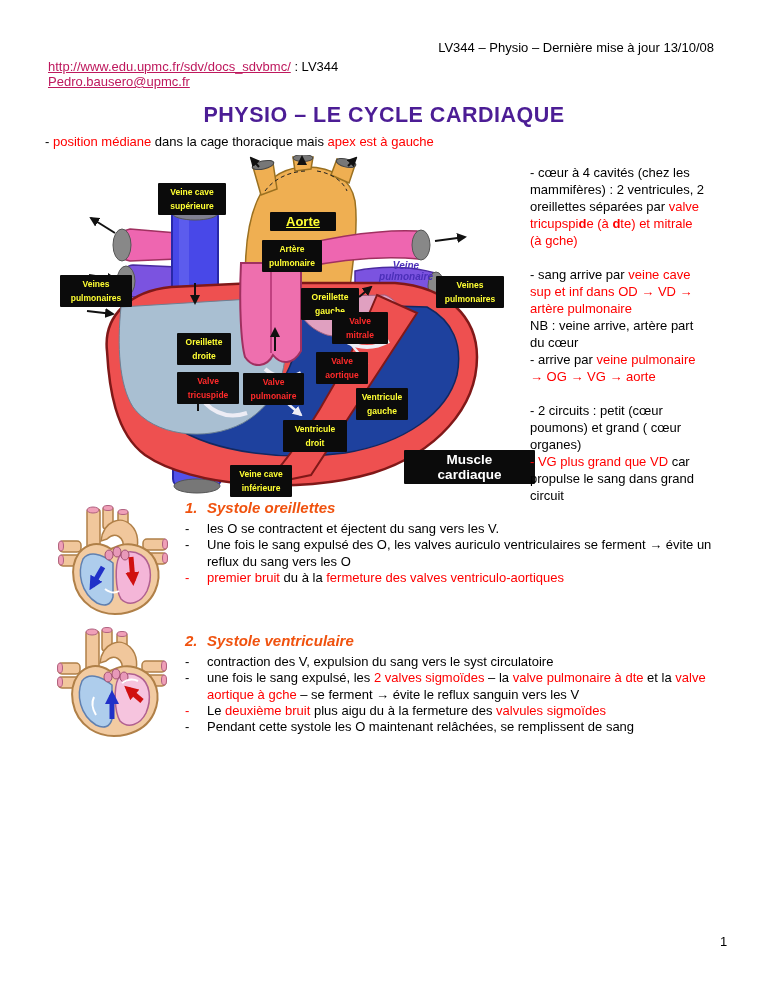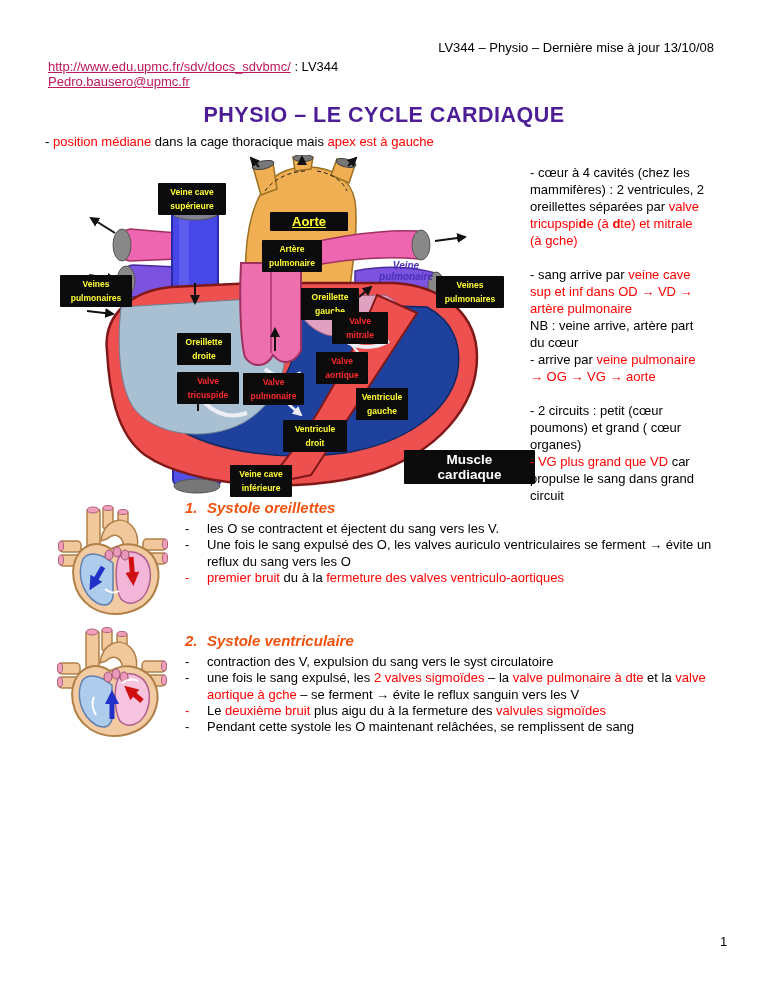--- a/index.html
+++ b/index.html
@@ -14,21 +14,21 @@
   
   .doc-title{position:absolute;top:103px;left:0;width:100%;text-align:center;margin:0;
              font-size:21.5px;font-weight:bold;color:#4c1d95;letter-spacing:.5px;}
   .subtitle{position:absolute;top:134px;left:45px;font-size:13px;}
   
   .diagram{position:absolute;left:55px;top:155px;width:480px;height:345px;}
   .diagram svg{position:absolute;left:0;top:0;}
   .dlabel{position:absolute;background:#0b0b0b;color:#FFFF33;font-size:8.5px;font-weight:bold;
           line-height:14px;text-align:center;padding:2px 3px;white-space:pre-line;border-radius:1px;}
   .dlabel.redtxt{color:#FF2A2A;}
-  .dlabel.big{font-size:13px;line-height:15px;padding:2px 22px;text-decoration:underline;}
+  .dlabel.big{font-size:13px;line-height:15px;padding:2px 16px;text-decoration:underline;}
   .dlabel.white{color:#fff;font-size:13.5px;line-height:15px;padding:2px 23px;}
   .dlabel.plain{background:transparent;color:#4B2FB8;font-size:10px;line-height:11px;font-style:italic;}
   
   .right-col{position:absolute;left:530px;top:146px;width:228px;font-size:13px;line-height:17px;margin-top:18px;}
   .rc-par{margin:0 0 17px 0;white-space:pre-line;}
   
   .section-block{position:absolute;left:185px;width:558px;}
   #section1{top:499px;} #section2{top:632px;}
   .section-heading{color:#F0520E;font-weight:bold;font-style:italic;font-size:15px;margin:0 0 5px 0;}
   .section-heading .num{display:inline-block;width:22px;}

